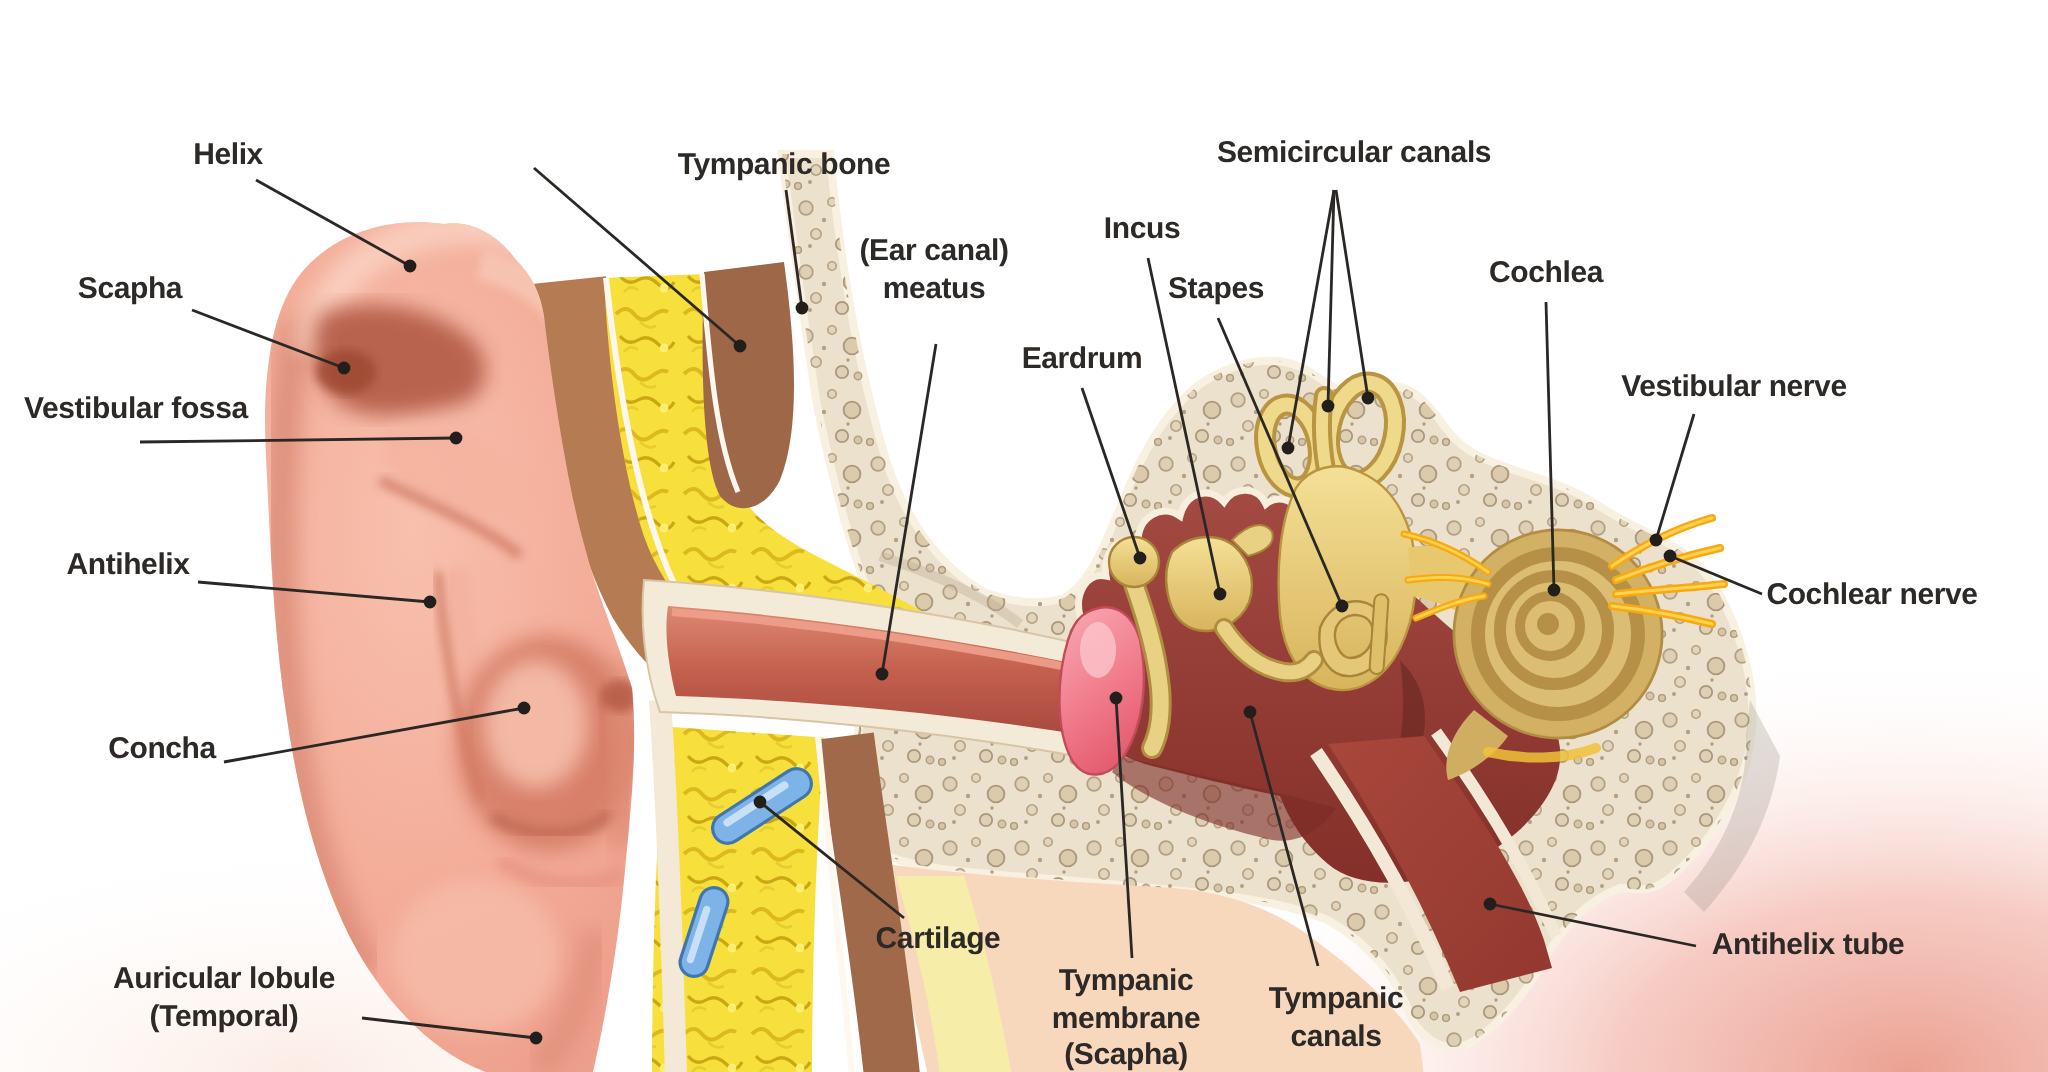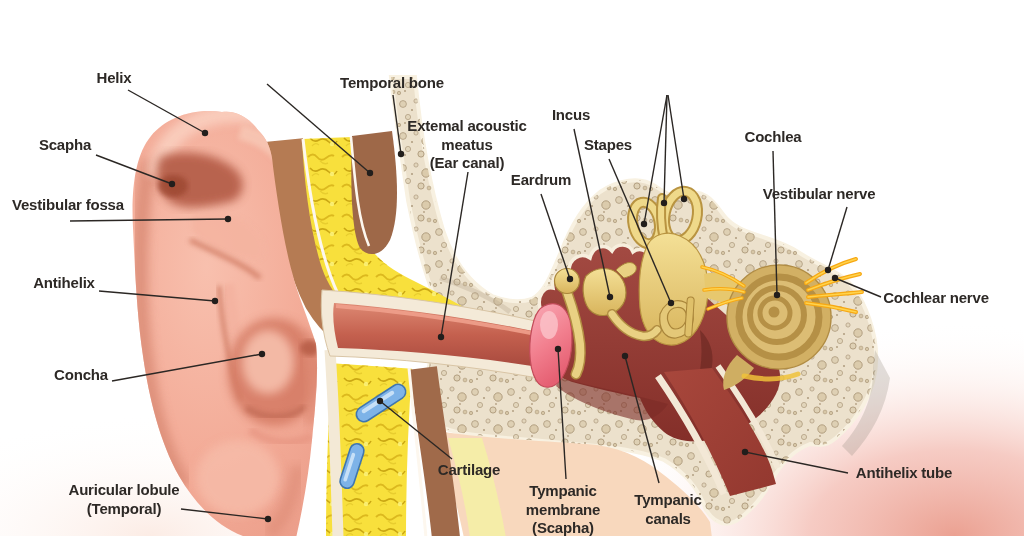--- a/index.html
+++ b/index.html
@@ -305,35 +305,35 @@
           <circle cx="380" cy="401" r="3.2"></circle>
   </g>
 </g>
 </svg>
 
 <div class="lbl c" style="left:114px;top:69px">Helix</div>
 <div class="lbl c" style="left:65px;top:136px">Scapha</div>
 <div class="lbl" style="left:12px;top:196px">Vestibular fossa</div>
 <div class="lbl c" style="left:64px;top:274px">Antihelix</div>
 <div class="lbl c" style="left:81px;top:366px">Concha</div>
-<div class="lbl c" style="left:124px;top:481px">
+<div class="lbl c" style="left:112px;top:481px">
   <div>Auricular lobule</div>
   <div>(Temporal)</div>
 </div>
-<div class="lbl c" style="left:392px;top:74px">Temporal bone</div>
+<div class="lbl c" style="left:392px;top:74px">Tympanic bone</div>
 <div class="lbl c" style="left:467px;top:117px">
-  <div>Extemal acoustic</div>
+  <div>(Ear canal)</div>
   <div>meatus</div>
-  <div>(Ear canal)</div>
 </div>
 <div class="lbl c" style="left:541px;top:171px">Eardrum</div>
 <div class="lbl c" style="left:571px;top:106px">Incus</div>
 <div class="lbl c" style="left:608px;top:136px">Stapes</div>
+<div class="lbl c" style="left:677px;top:68px">Semicircular canals</div>
 <div class="lbl c" style="left:773px;top:128px">Cochlea</div>
-<div class="lbl c" style="left:819px;top:185px">Vestibular nerve</div>
+<div class="lbl c" style="left:867px;top:185px">Vestibular nerve</div>
 <div class="lbl c" style="left:936px;top:289px">Cochlear nerve</div>
 <div class="lbl c" style="left:904px;top:464px">Antihelix tube</div>
 <div class="lbl c" style="left:563px;top:482px">
   <div>Tympanic</div>
   <div>membrane</div>
   <div>(Scapha)</div>
 </div>
 <div class="lbl c" style="left:668px;top:491px">
   <div>Tympanic</div>
   <div>canals</div>

